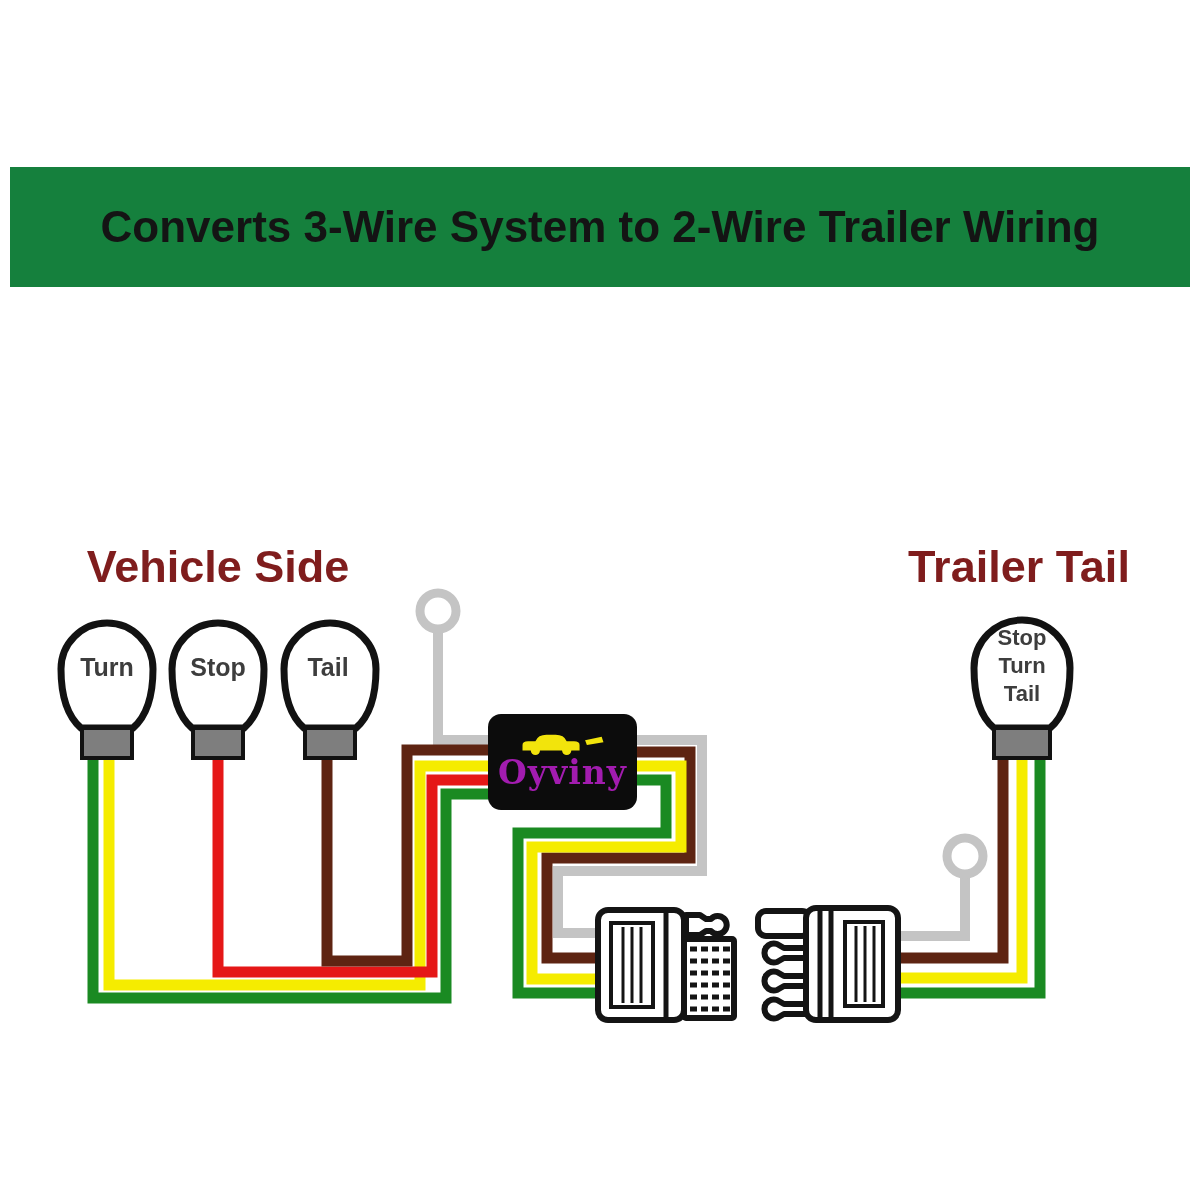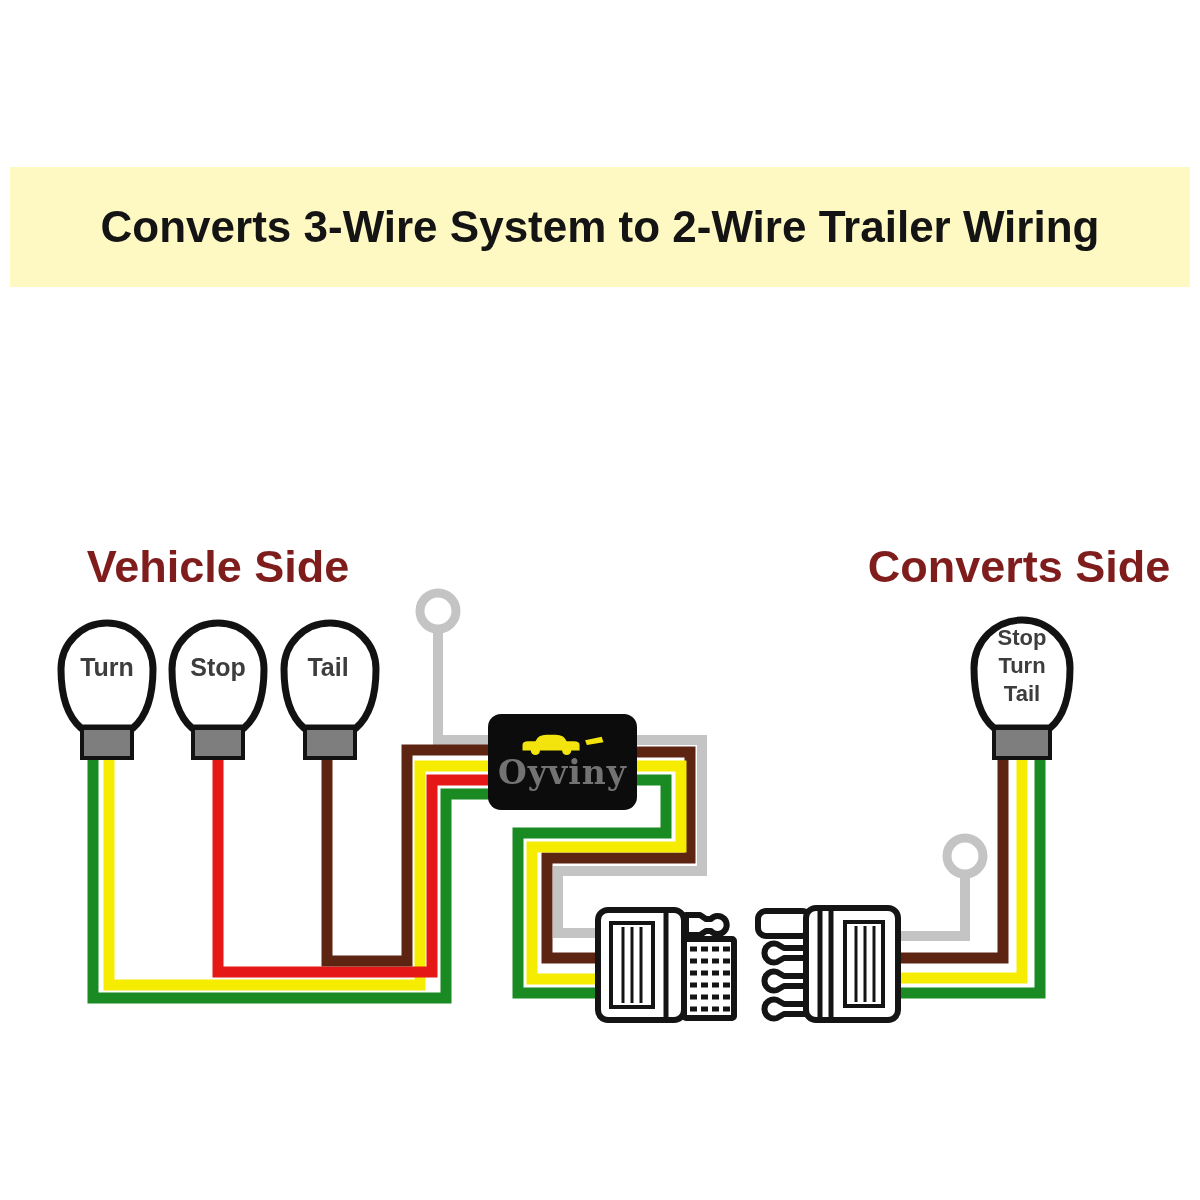--- a/index.html
+++ b/index.html
@@ -32,21 +32,21 @@
   .conn2{fill:#ffffff;stroke:#141414;stroke-width:4;}
   .ln{stroke:#141414;stroke-width:3;}
   .ln2{stroke:#141414;stroke-width:5;}
   .dash{stroke:#141414;stroke-width:5;stroke-dasharray:7 4;}
 </style>
 </head>
 <body>
 
 <div class="stage">
 
-  <div class="banner" style="background: #fef9c3;">
+  <div class="banner" style="background: #15803d;">
     <span>Converts 3-Wire System to 2-Wire Trailer Wiring</span>
   </div>
 
   <svg class="diagram" width="1200" height="1200" viewBox="0 0 1200 1200">
 
     <path class="w10" d="M438 629 V740 H702 V871 H558 V933 H602" stroke="#c4c4c4"></path>
 
     <path class="w11" d="M93 756 V998 H446 V794 H610" stroke="#1a8a22"></path>
     <path class="w11" d="M109 756 V985 H420 V766 H610" stroke="#f5ec00"></path>
     <path class="w11" d="M218 756 V972 H432 V780 H610" stroke="#e51717"></path>
@@ -112,36 +112,36 @@
       <line class="ln2" x1="820" y1="910" x2="820" y2="1018"></line>
       <line class="ln2" x1="831" y1="910" x2="831" y2="1018"></line>
       <rect class="conn2" x="845" y="922" width="38" height="84"></rect>
       <line class="ln" x1="856" y1="926" x2="856" y2="1002"></line>
       <line class="ln" x1="865" y1="926" x2="865" y2="1002"></line>
       <line class="ln" x1="874" y1="926" x2="874" y2="1002"></line>
     </g>
   </svg>
 
   <div class="heading vehicle">Vehicle Side</div>
-  <div class="heading trailer">Converts Side</div>
+  <div class="heading trailer">Trailer Tail</div>
 
   <div class="bulb-label bl-turn">Turn</div>
   <div class="bulb-label bl-stop">Stop</div>
   <div class="bulb-label bl-tail">Tail</div>
   <div class="tb-label">
     <span>Stop</span>
     <span>Turn</span>
     <span>Tail</span>
   </div>
 
   <div class="logo">
     <svg width="92" height="24" viewBox="0 0 100 26">
       <g fill="#f2e40c">
         <path d="M6 20 v-6 q0 -4 6 -4 h8 q3 -7 12 -7 h10 q9 0 12 7 h8 q6 0 6 4 v6 z"></path>
         <circle cx="20" cy="20" r="5"></circle>
         <circle cx="54" cy="20" r="5"></circle>
         <polygon points="74,9 92,5 94,11 76,14"></polygon>
       </g>
     </svg>
-    <span class="brand" style="color: #737373;">Oyviny</span>
+    <span class="brand" style="color: #a21caf;">Oyviny</span>
   </div>
 
 </div>
 
 </body></html>

